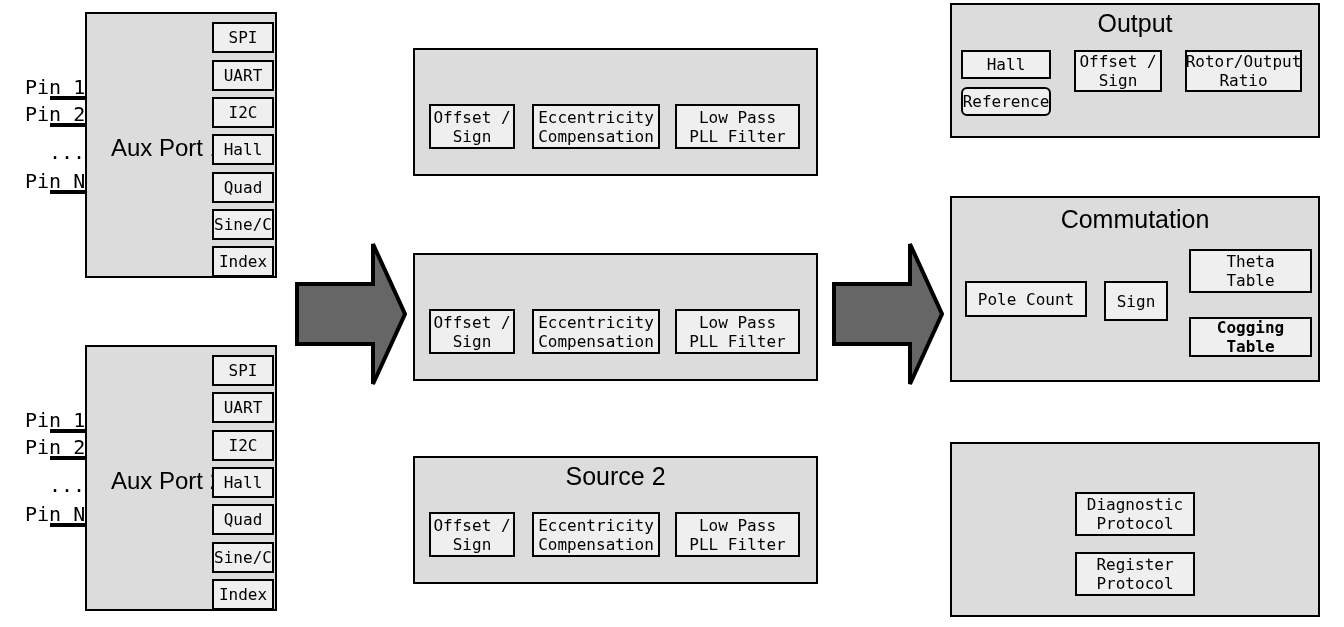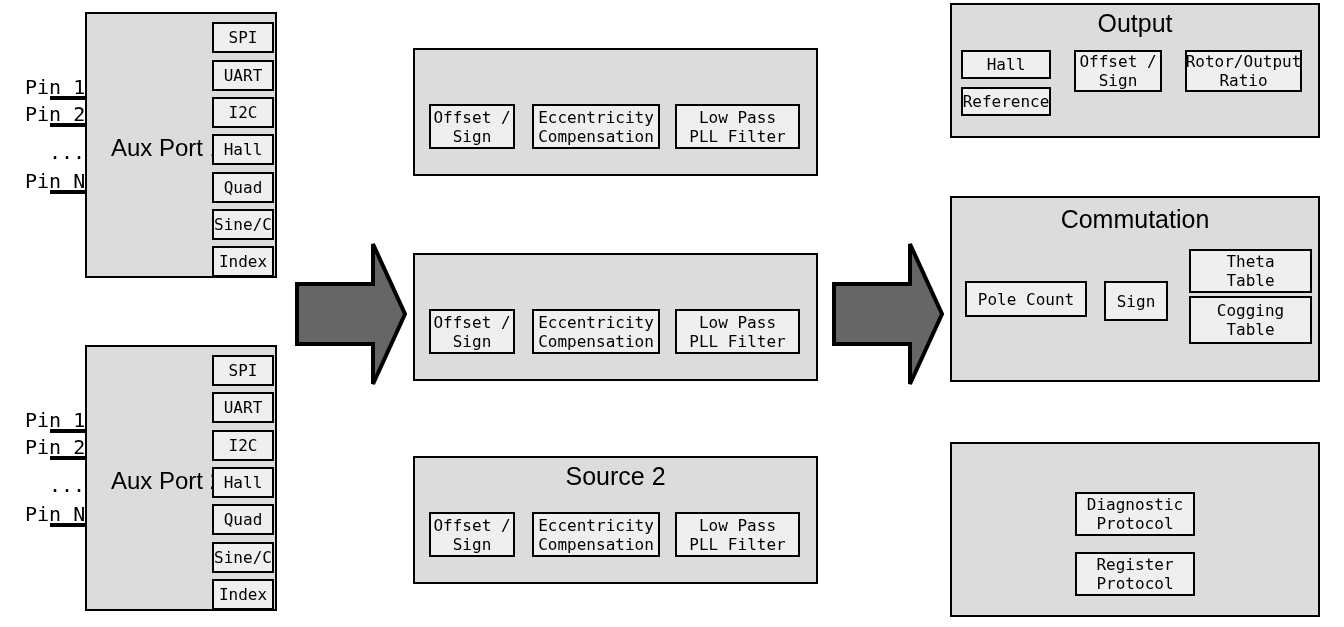--- a/index.html
+++ b/index.html
@@ -173,33 +173,33 @@
   <div class="chip" style="left:429px; top:512px; width:86px; height:45px;">Offset /
 Sign</div>
   <div class="chip" style="left:532px; top:512px; width:128px; height:45px;">Eccentricity
 Compensation</div>
   <div class="chip" style="left:675px; top:512px; width:125px; height:45px;">Low Pass
 PLL Filter</div>
 
   <div class="panel" style="left:950px; top:3px; width:370px; height:135px;"></div>
   <div class="panel-title" style="left:950px; top:9px; width:370px;">Output</div>
   <div class="chip" style="left:961px; top:50px; width:90px; height:29px;">Hall</div>
-  <div class="chip" style="left:961px; top:87px; width:90px; height:29px;">Reference</div>
+  <div class="chip" style="left:961px; top:87px; width:90px; height:29px;border-radius:6px;">Reference</div>
   <div class="chip" style="left:1074px; top:50px; width:88px; height:42px;">Offset /
 Sign</div>
   <div class="chip" style="left:1185px; top:50px; width:117px; height:42px;">Rotor/Output
 Ratio</div>
 
   <div class="panel" style="left:950px; top:196px; width:370px; height:186px;"></div>
   <div class="panel-title" style="left:950px; top:205px; width:370px;">Commutation</div>
   <div class="chip" style="left:965px; top:281px; width:122px; height:36px;">Pole Count</div>
   <div class="chip" style="left:1104px; top:281px; width:64px; height:40px;">Sign</div>
   <div class="chip" style="left:1189px; top:249px; width:123px; height:44px;">Theta
 Table</div>
-  <div class="chip" style="left:1189px; top:296px; width:123px; height:48px;">Cogging
+  <div class="chip" style="left:1189px; top:317px; width:123px; height:40px;font-weight:bold;">Cogging
 Table</div>
 
   <div class="panel" style="left:950px; top:442px; width:370px; height:175px;"></div>
   <div class="chip" style="left:1075px; top:492px; width:120px; height:44px;">Diagnostic
 Protocol</div>
   <div class="chip" style="left:1075px; top:552px; width:120px; height:44px;">Register
 Protocol</div>
 
 </div>
 

